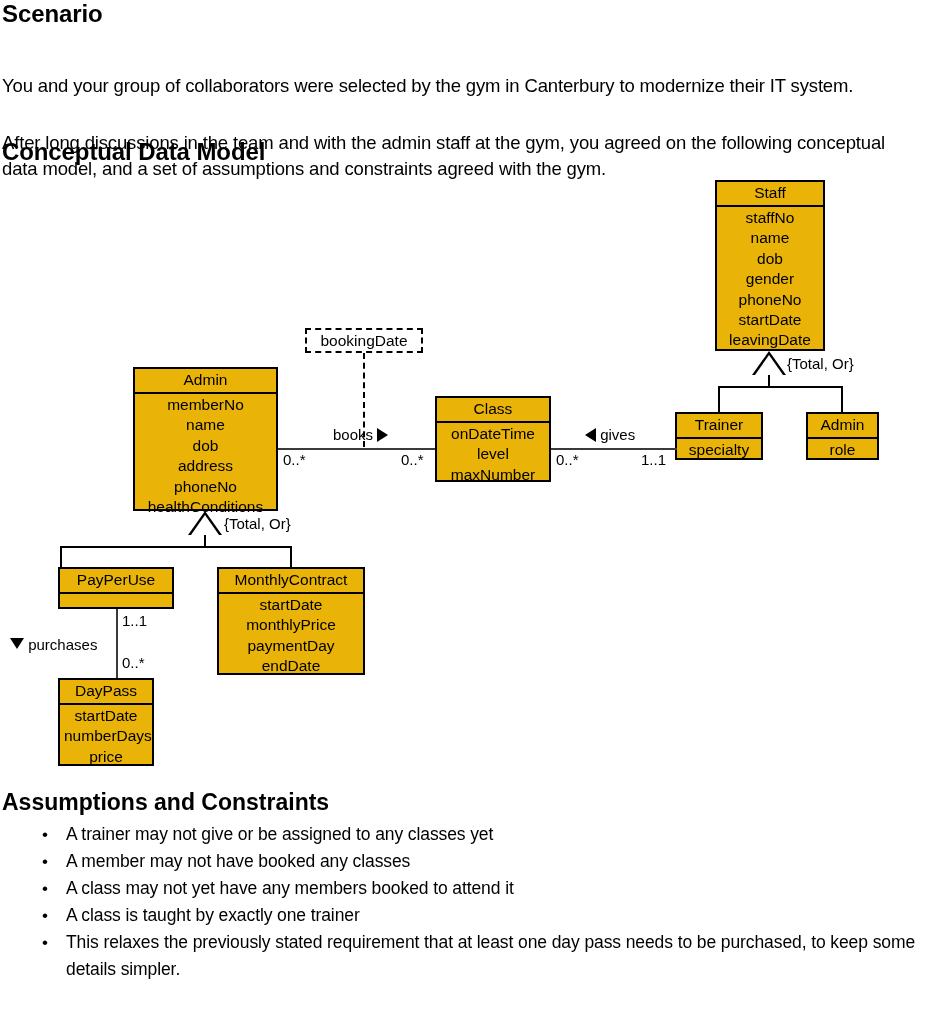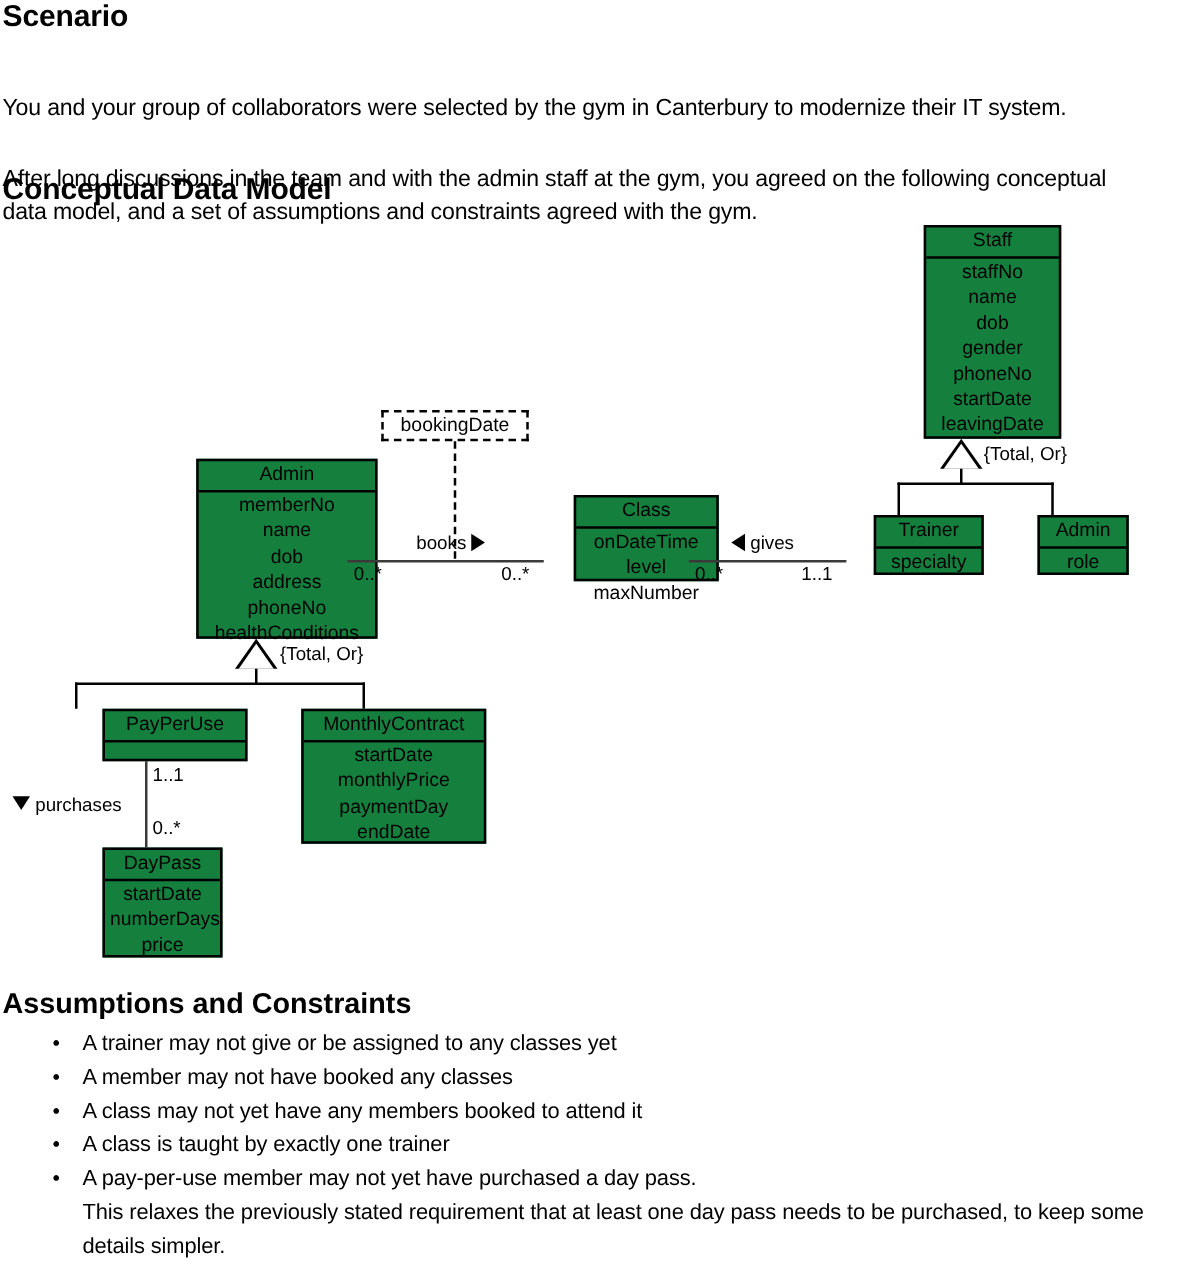--- a/index.html
+++ b/index.html
@@ -41,23 +41,22 @@
   #diagram {
     position: absolute;
     left: 0;
     top: 160px;
     width: 945px;
     height: 640px;
   }
   .uml-box {
     position: absolute;
     border: 2px solid #000;
-    background: #15803d;
+    background: #eab308;
     box-sizing: border-box;
-    margin-left: 24px;
   }
   .uml-name {
     text-align: center;
     font-size: 15.5px;
     line-height: 20px;
     padding: 1px 4px 2px 4px;
     border-bottom: 2px solid #000;
     box-sizing: border-box;
     white-space: nowrap;
   }
@@ -268,21 +267,21 @@
       <div class="uml-attrs">
         <div>memberNo</div>
         <div>name</div>
         <div>dob</div>
         <div>address</div>
         <div>phoneNo</div>
         <div>healthConditions</div>
       </div>
     </div>
 
-    <div class="uml-box" style="left:435px; top:236px; width:116px; height:69px;">
+    <div class="uml-box" style="left:435px; top:236px; width:116px; height:86px;">
       <div class="uml-name">Class</div>
       <div class="uml-attrs">
         <div>onDateTime</div>
         <div>level</div>
         <div>maxNumber</div>
       </div>
     </div>
 
     <div class="assoc-class" style="left:305px; top:168px; width:118px; height:25px;">
       <span>bookingDate</span>
@@ -364,19 +363,18 @@
       <li>
         <span class="bdot">•</span>
         <span>A class may not yet have any members booked to attend it</span>
       </li>
       <li>
         <span class="bdot">•</span>
         <span>A class is taught by exactly one trainer</span>
       </li>
       <li>
         <span class="bdot">•</span>
-        <span>A pay-per-use member may not yet have purchased a day pass.</span>
         <span class="cont">This relaxes the previously stated requirement that at least one day pass needs to be purchased, to keep some details simpler.</span>
       </li>
     </ul>
   </div>
 
 </div>
 
 </body></html>

